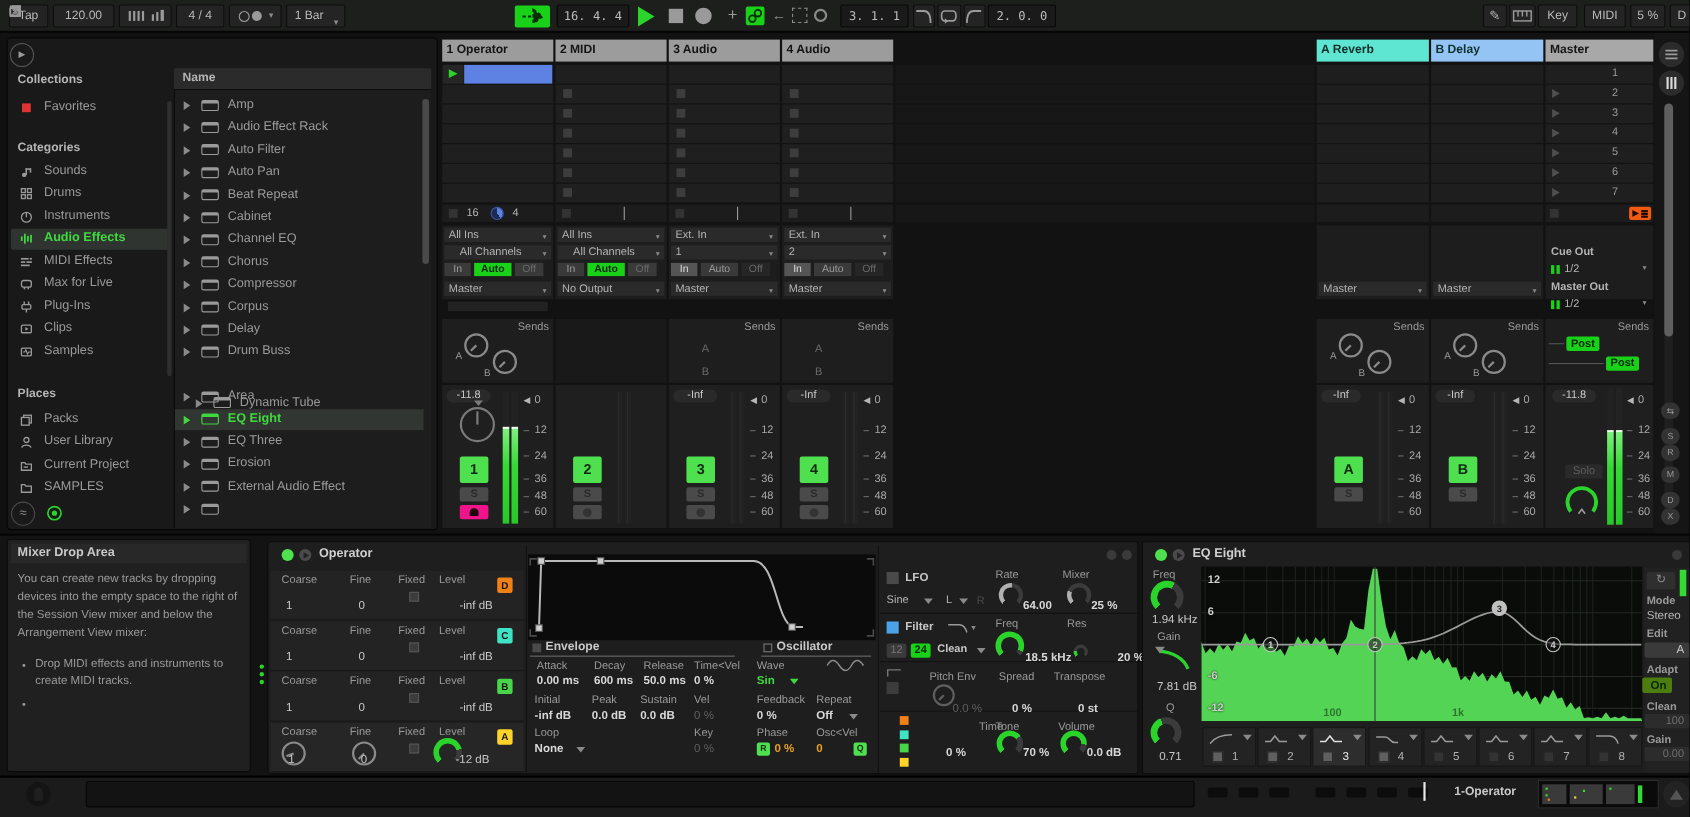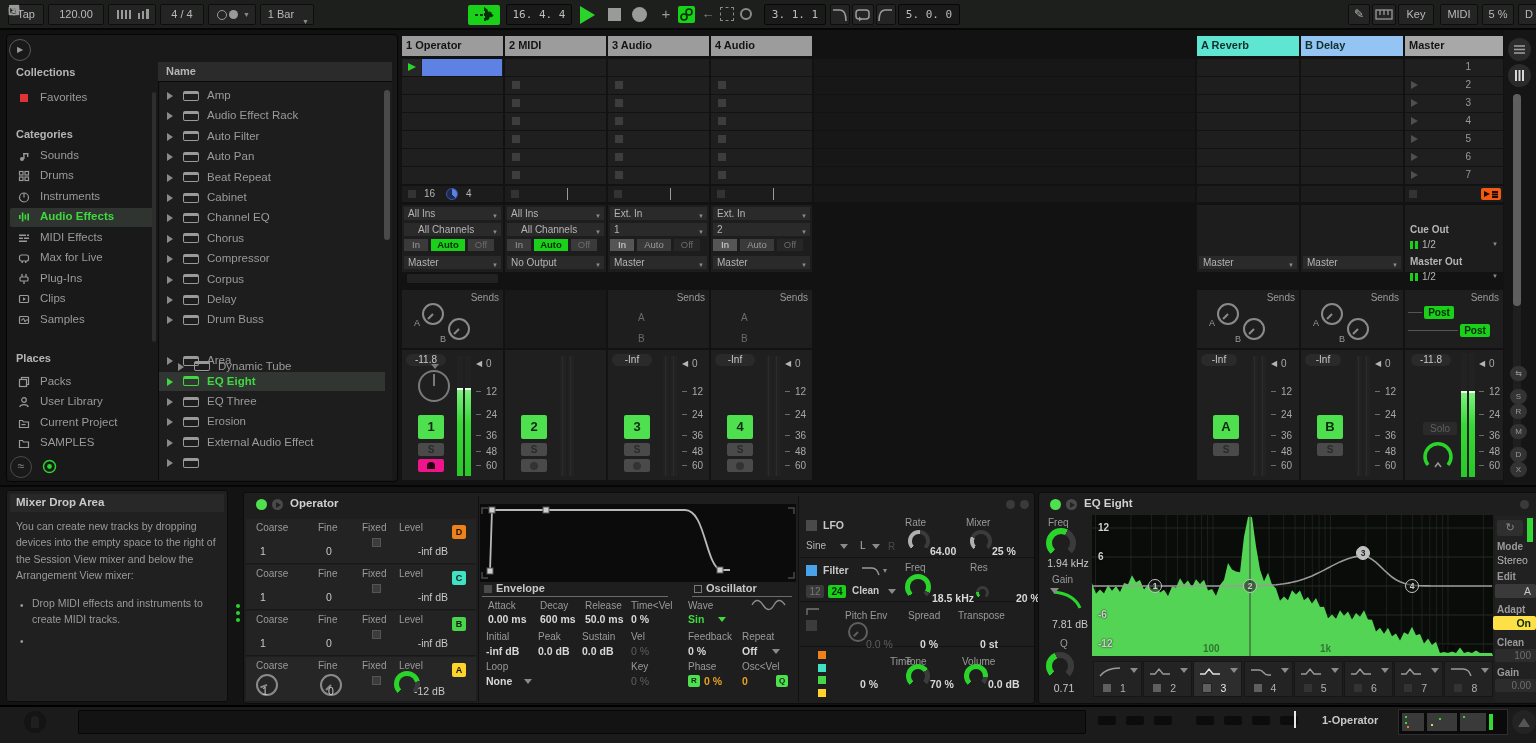--- a/index.html
+++ b/index.html
@@ -74,21 +74,21 @@
       <svg width="20" height="19">
         <rect x="3" y="5" width="13" height="9" rx="3" fill="none" stroke="#9a9a9a" stroke-width="1.5"></rect>
         <path d="M9,14 l-3,2.5 l0,-5 z" fill="#9a9a9a"></path>
       </svg>
     </div>
     <div class="box" style="position: absolute; box-sizing: border-box; left: 876px; top: 4px; width: 20px; height: 21px;">
       <svg width="18" height="19">
         <path d="M2,16 q0,-11 6,-11 h7" stroke="#9a9a9a" stroke-width="1.6" fill="none"></path>
       </svg>
     </div>
-    <div class="disp" style="position: absolute; box-sizing: border-box; left: 898px; top: 4px; width: 62px; height: 21px; line-height: 19px;">5. 0. 0</div>
+    <div class="disp" style="position: absolute; box-sizing: border-box; left: 898px; top: 4px; width: 62px; height: 21px; line-height: 19px;">2. 0. 0</div>
     <div class="box" style="position: absolute; box-sizing: border-box; left: 1348px; top: 4px; width: 22px; height: 21px; line-height: 19px; font-size: 12px;">✎</div>
     <div class="box" style="position: absolute; box-sizing: border-box; left: 1372px; top: 4px; width: 24px; height: 21px;">
       <svg width="22" height="19">
         <rect x="3" y="5" width="16" height="9" fill="none" stroke="#9a9a9a" stroke-width="1.3"></rect>
         <path d="M7,5 v5 M11,5 v5 M15,5 v5" stroke="#9a9a9a" stroke-width="1.3"></path>
       </svg>
     </div>
     <div class="box" style="position: absolute; box-sizing: border-box; left: 1398px; top: 4px; width: 36px; height: 21px; line-height: 19px;">Key</div>
     <div class="box" style="position: absolute; box-sizing: border-box; left: 1440px; top: 4px; width: 38px; height: 21px; line-height: 19px;">MIDI</div>
     <div class="box" style="position: absolute; box-sizing: border-box; left: 1482px; top: 4px; width: 32px; height: 21px; line-height: 19px;">5 %</div>
@@ -1260,21 +1260,21 @@
       <div style="position: absolute; box-sizing: border-box; left: 26px; top: 20px; width: 12px; height: 12px; color: rgb(176, 176, 176); font-size: 10.5px;">8</div>
     </div>
     <div style="position: absolute; box-sizing: border-box; left: 1495px; top: 516px; width: 41px; height: 186px; background: rgb(33, 33, 33);"></div>
     <div style="position: absolute; box-sizing: border-box; left: 1497px; top: 520px; width: 26px; height: 16px; background: rgb(47, 47, 47); border-radius: 2px; color: rgb(138, 138, 138); font-size: 11px; text-align: center; line-height: 15px;">↻</div>
     <div style="position: absolute; box-sizing: border-box; left: 1527px; top: 518px; width: 6px; height: 24px; background: rgb(53, 217, 53);"></div>
     <div style="position: absolute; box-sizing: border-box; left: 1497px; top: 541px; width: 36px; height: 12px; color: rgb(154, 154, 154); font-size: 10px; font-weight: bold;">Mode</div>
     <div style="position: absolute; box-sizing: border-box; left: 1497px; top: 554px; width: 40px; height: 12px; color: rgb(181, 181, 181); font-size: 10.5px;">Stereo</div>
     <div style="position: absolute; box-sizing: border-box; left: 1497px; top: 571px; width: 30px; height: 12px; color: rgb(154, 154, 154); font-size: 10px; font-weight: bold;">Edit</div>
     <div style="position: absolute; box-sizing: border-box; left: 1495px; top: 584px; width: 41px; height: 14px; background: rgb(58, 58, 58); color: rgb(200, 200, 200); font-size: 10.5px; text-align: right; padding-right: 5px; line-height: 14px; border-radius: 2px;">A</div>
     <div style="position: absolute; box-sizing: border-box; left: 1497px; top: 604px; width: 40px; height: 12px; color: rgb(154, 154, 154); font-size: 10px; font-weight: bold;">Adapt</div>
-    <div style="position: absolute; box-sizing: border-box; left: 1493px; top: 616px; width: 43px; height: 14px; background: #fde047; color: rgb(6, 40, 6); font-weight: bold; font-size: 10.5px; text-align: right; padding-right: 5px; line-height: 14px; border-radius: 2px;">On</div>
+    <div style="position: absolute; box-sizing: border-box; left: 1493px; top: 616px; width: 27px; height: 14px; background: #4d7c0f; color: rgb(6, 40, 6); font-weight: bold; font-size: 10.5px; text-align: right; padding-right: 5px; line-height: 14px; border-radius: 2px;">On</div>
     <div style="position: absolute; box-sizing: border-box; left: 1497px; top: 637px; width: 36px; height: 12px; color: rgb(154, 154, 154); font-size: 10px; font-weight: bold;">Clean</div>
     <div style="position: absolute; box-sizing: border-box; left: 1495px; top: 649px; width: 41px; height: 13px; background: rgb(44, 44, 44); color: rgb(111, 111, 111); font-size: 10px; text-align: right; padding-right: 5px; line-height: 13px; border-radius: 2px;">100</div>
     <div style="position: absolute; box-sizing: border-box; left: 1497px; top: 667px; width: 32px; height: 12px; color: rgb(154, 154, 154); font-size: 10px; font-weight: bold;">Gain</div>
     <div style="position: absolute; box-sizing: border-box; left: 1495px; top: 679px; width: 41px; height: 13px; background: rgb(44, 44, 44); color: rgb(111, 111, 111); font-size: 10px; text-align: right; padding-right: 5px; line-height: 13px; border-radius: 2px;">0.00</div>
     <div style="position: absolute; box-sizing: border-box; left: 0px; top: 705px; width: 1536px; height: 38px; background: rgb(27, 27, 27); border-top: 2px solid rgb(0, 0, 0);"></div>
     <div style="position: absolute; box-sizing: border-box; left: 24px; top: 711px; width: 22px; height: 22px; background: rgb(20, 20, 20); border-radius: 50%;">
       <div style="position: absolute; box-sizing: border-box; left: 7px; top: 5px; width: 8px; height: 12px; background: rgb(31, 31, 31); border-radius: 4px 4px 1px 1px;"></div>
     </div>
     <div style="position: absolute; box-sizing: border-box; left: 78px; top: 710px; width: 1008px; height: 24px; background: rgb(19, 19, 19); border: 1px solid rgb(6, 6, 6); border-radius: 2px;"></div>
     <div style="position: absolute; box-sizing: border-box; left: 1098px; top: 716px; width: 18px; height: 9px; background: rgb(12, 12, 12); border-radius: 2px;"></div>

